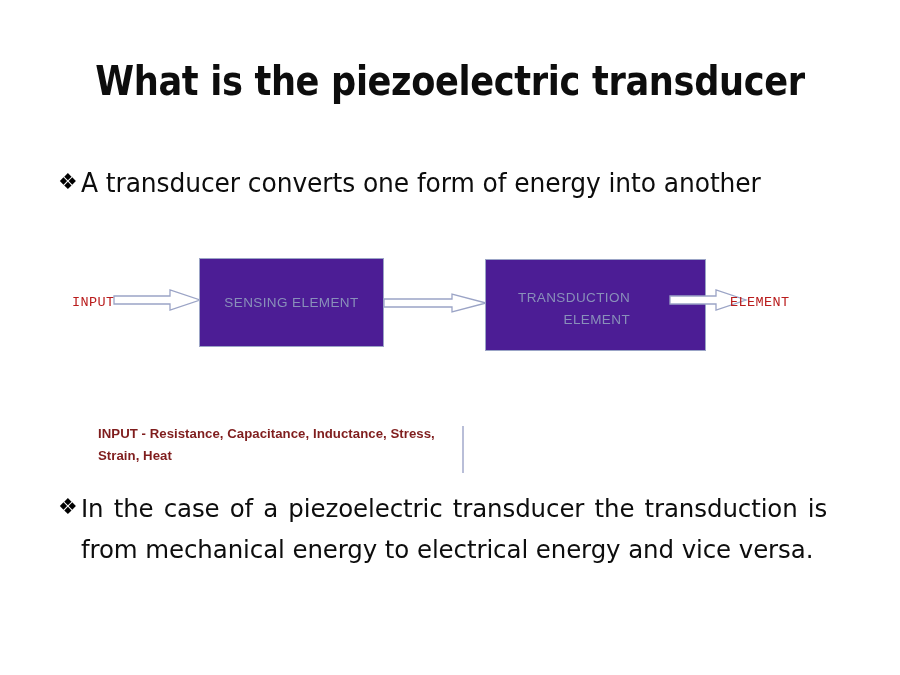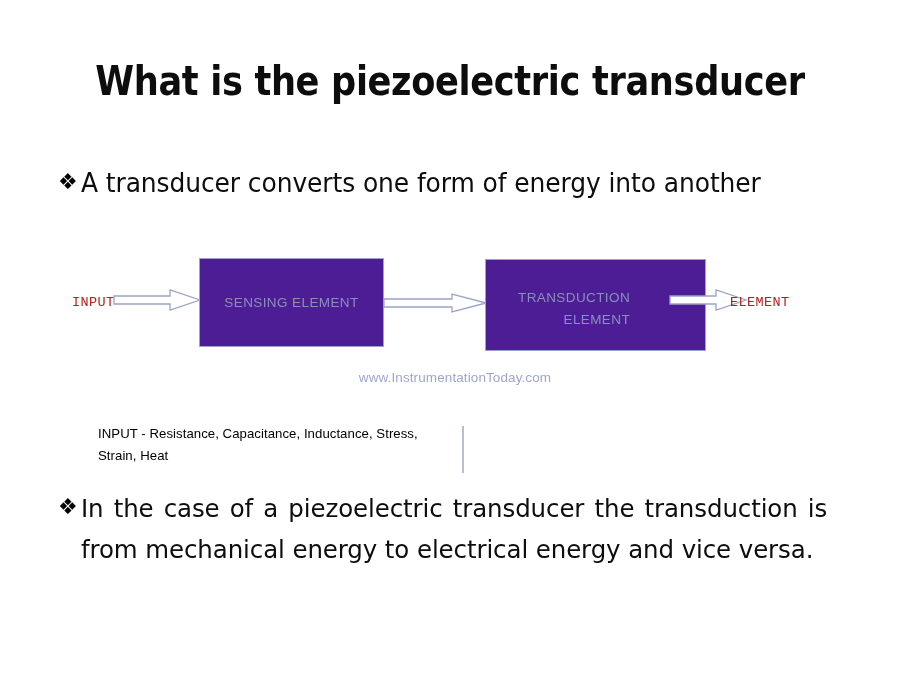--- a/index.html
+++ b/index.html
@@ -155,23 +155,23 @@
     text-align: center;
     color: #a0a6cb;
     font-family: "Liberation Sans", sans-serif;
     font-size: 13.5px;
     letter-spacing: 0.1px;
   }
 
   
   .dg-caption {
     position: absolute;
-    color: #000000;
+    color: #7f1d1d;
     font-family: "Liberation Sans", sans-serif;
-    font-weight: normal;
+    font-weight: bold;
     font-size: 13.2px;
     line-height: 22px;
     letter-spacing: 0.05px;
   }
   #caption-input  { left: 38px;  top: 173px; width: 360px; }
   #caption-output { left: 428px; top: 173px; width: 360px; }
 
   #caption-divider {
     position: absolute;
     left: 402px;
@@ -215,21 +215,20 @@
         <span>ELEMENT</span>
       </span>
     </div>
 
     <svg class="arrow-svg" id="arrow-output" viewBox="0 0 80 26">
       <path d="M2,9 L48,9 L48,3 L78,13 L48,23 L48,17 L2,17 Z"></path>
     </svg>
 
     <div class="dg-side-label" id="output-label">ELEMENT</div>
 
-    <div id="watermark">www.InstrumentationToday.com</div>
 
     <div class="dg-caption" id="caption-input">INPUT - Resistance, Capacitance, Inductance, Stress, Strain, Heat</div>
 
     <div id="caption-divider"></div>
 
   </div>
 
   <div class="bullet" id="bullet-two">
     <span class="bullet-marker">❖</span>
     <span class="bullet-text">In the case of a piezoelectric transducer the transduction is from mechanical energy to electrical energy and vice versa.</span>

